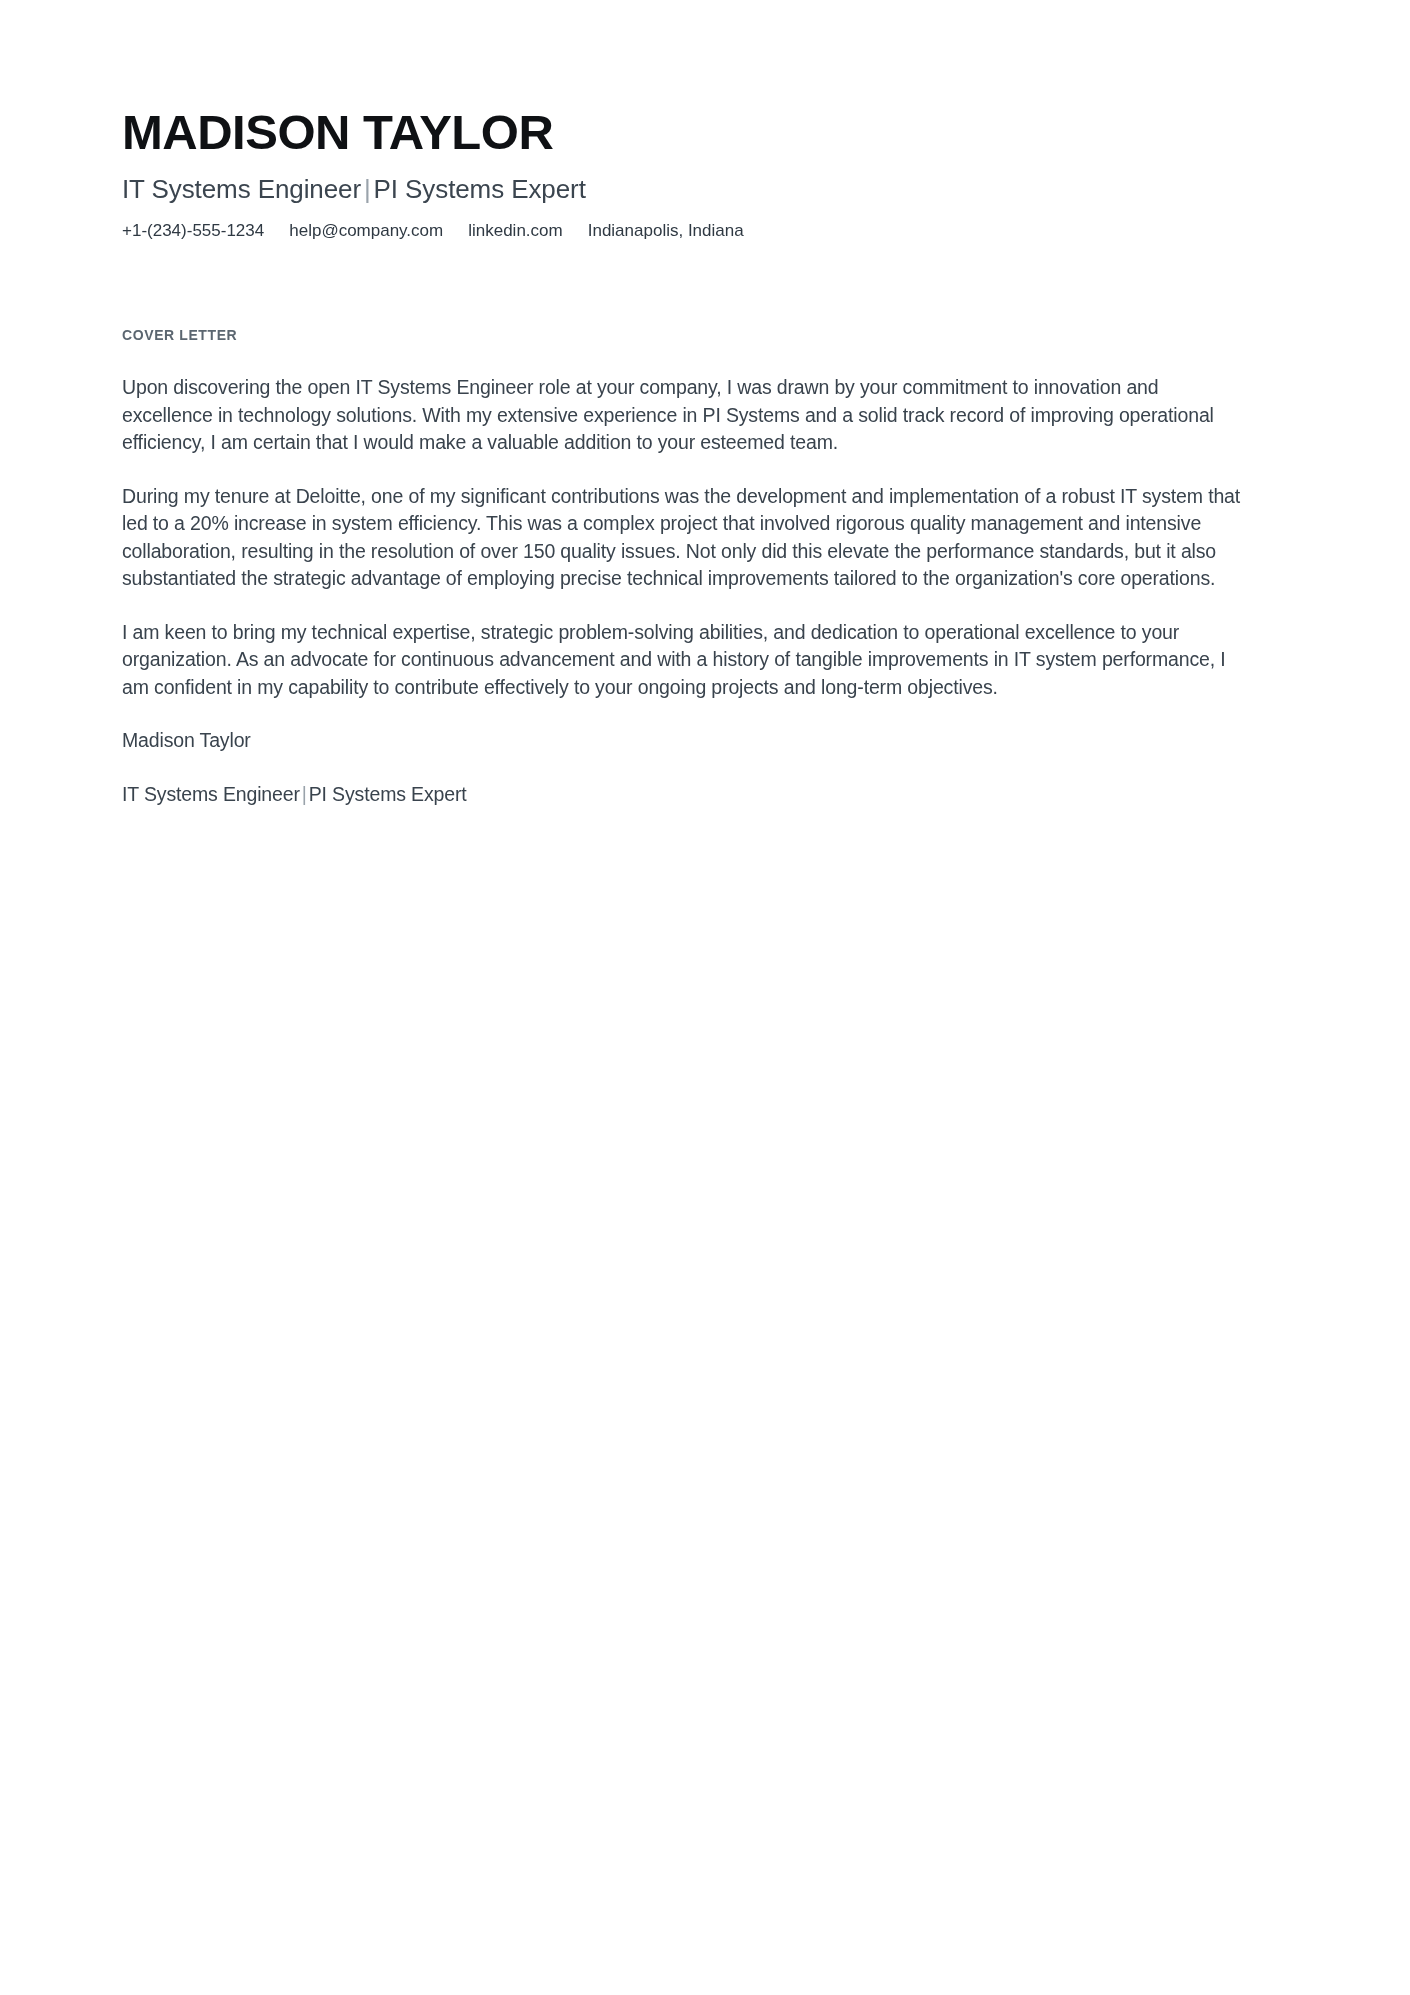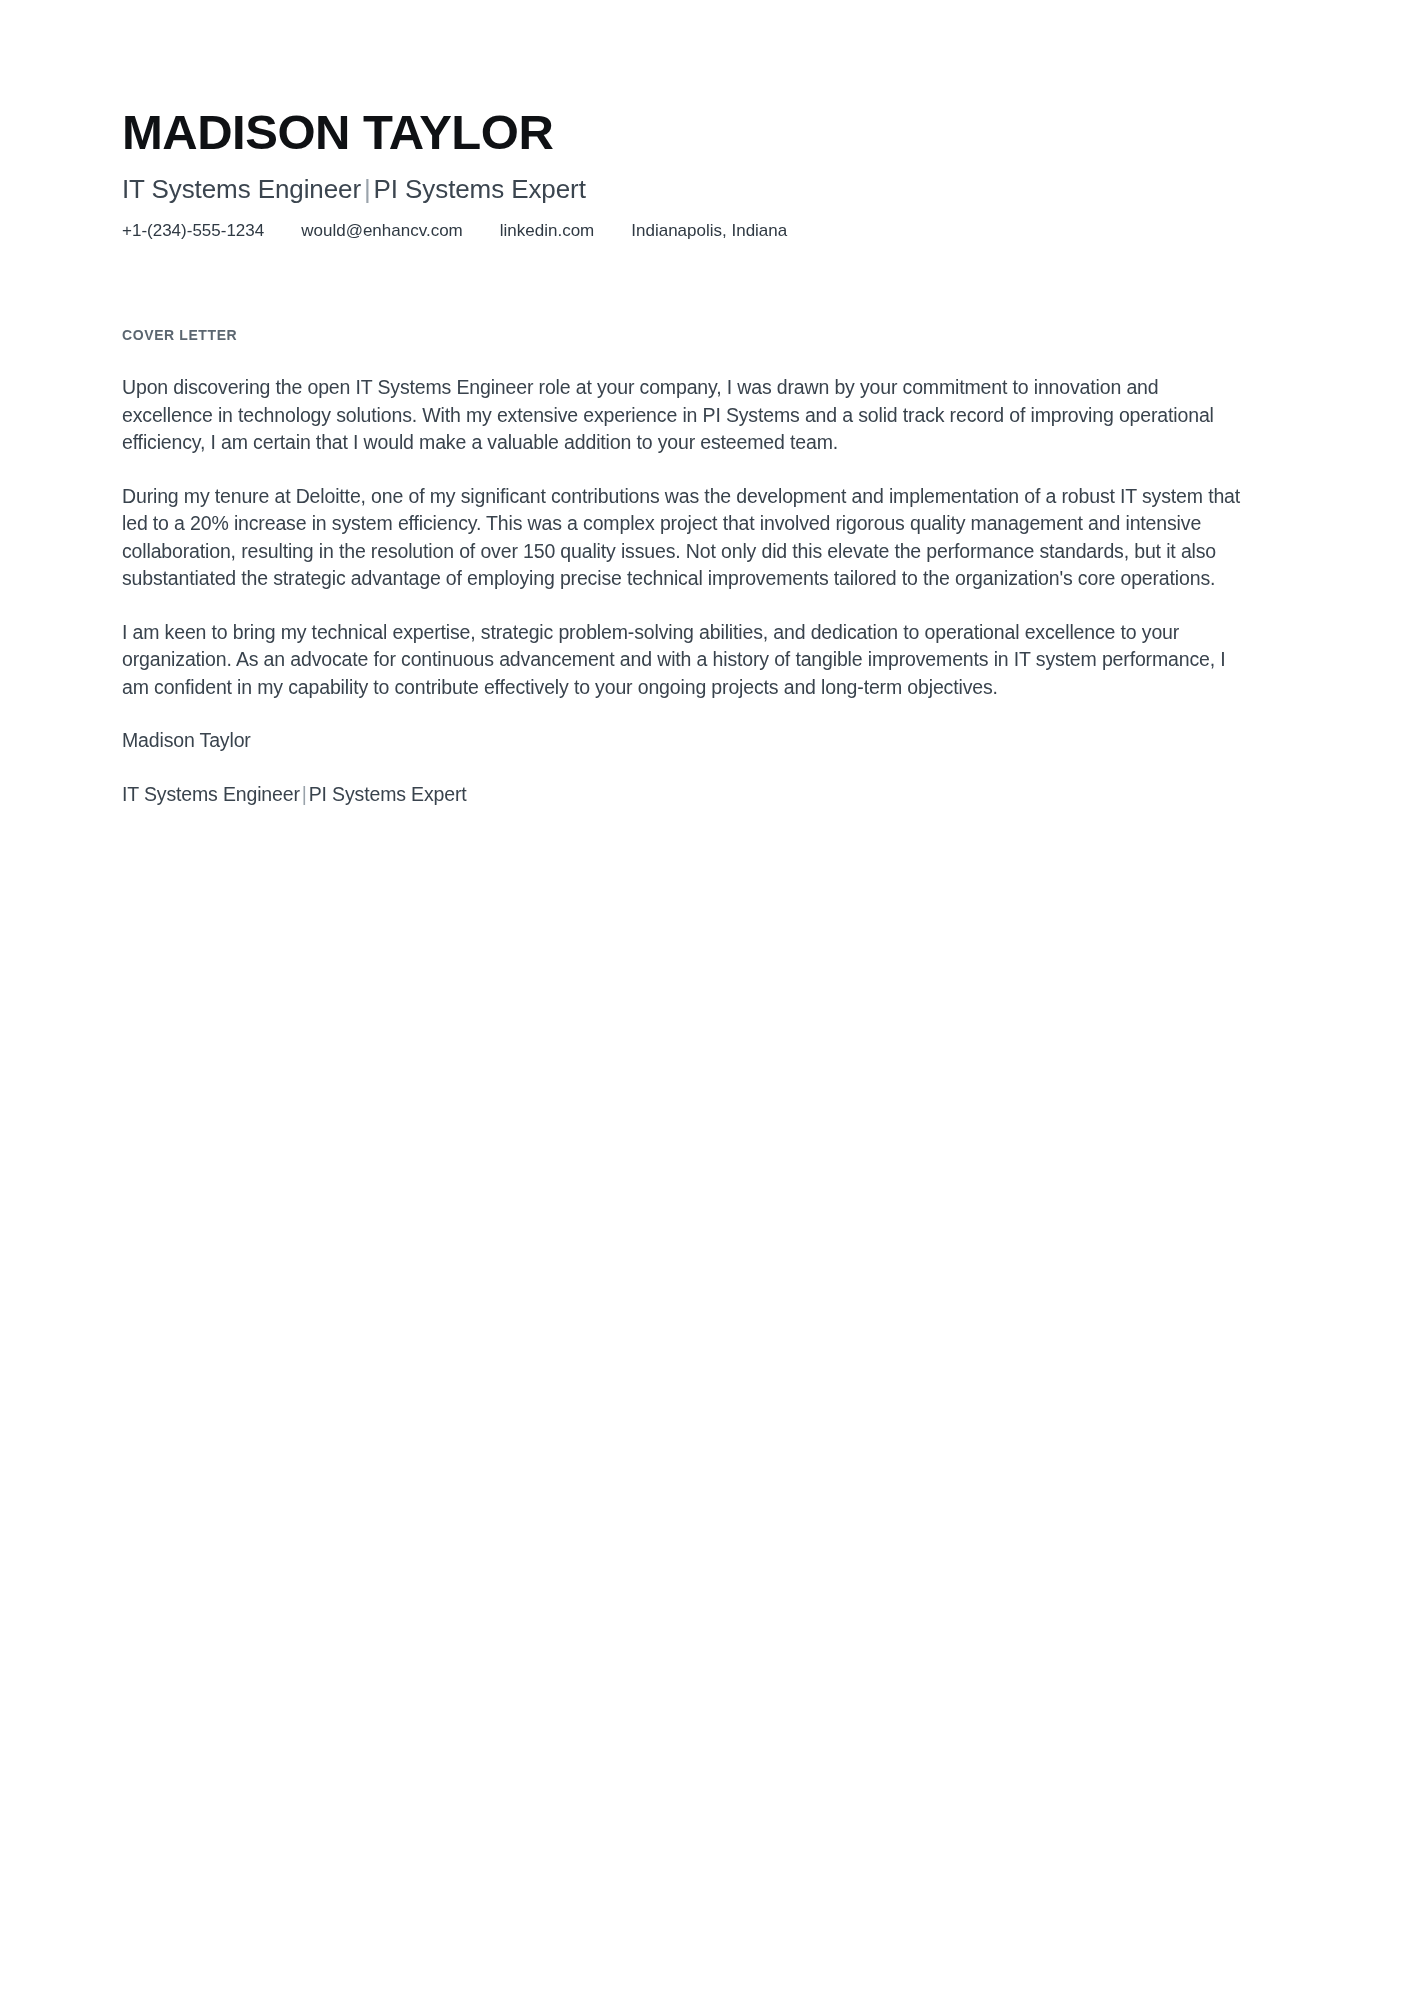--- a/index.html
+++ b/index.html
@@ -62,21 +62,21 @@
     padding: 0 3px;
   }
   .contact-line {
     margin-top: 14px;
     font-size: 17px;
     line-height: 22px;
     color: #2f3943;
     display: flex;
     flex-wrap: wrap;
     align-items: baseline;
-    gap: 16px;
+    gap: 4px;
   }
   .contact-item {
     margin-right: 21px;
     white-space: nowrap;
   }
   .contact-item:last-child { margin-right: 12px; }
 
   
   .section {
     margin-top: 82px;
@@ -158,21 +158,21 @@
 
     <div class="header">
       <h1 class="name">MADISON TAYLOR</h1>
 
       <div class="subtitle">
         <span>IT Systems Engineer</span><span class="divider-bar">|</span><span>PI Systems Expert</span>
       </div>
 
       <div class="contact-line">
         <span class="contact-item">+1-(234)-555-1234</span>
-        <span class="contact-item">would@enhancv.com</span>
+        <span class="contact-item">help@company.com</span>
         <span class="contact-item">linkedin.com</span>
         <span class="contact-item">Indianapolis, Indiana</span>
       </div>
     </div>
 
     <div class="section">
       <h2 class="section-title">COVER LETTER</h2>
 
       <div class="letter-body">
         <p>Upon discovering the open IT Systems Engineer role at your company, I was drawn by your commitment to innovation and excellence in technology solutions. With my extensive experience in PI Systems and a solid track record of improving operational efficiency, I am certain that I would make a valuable addition to your esteemed team.</p>

